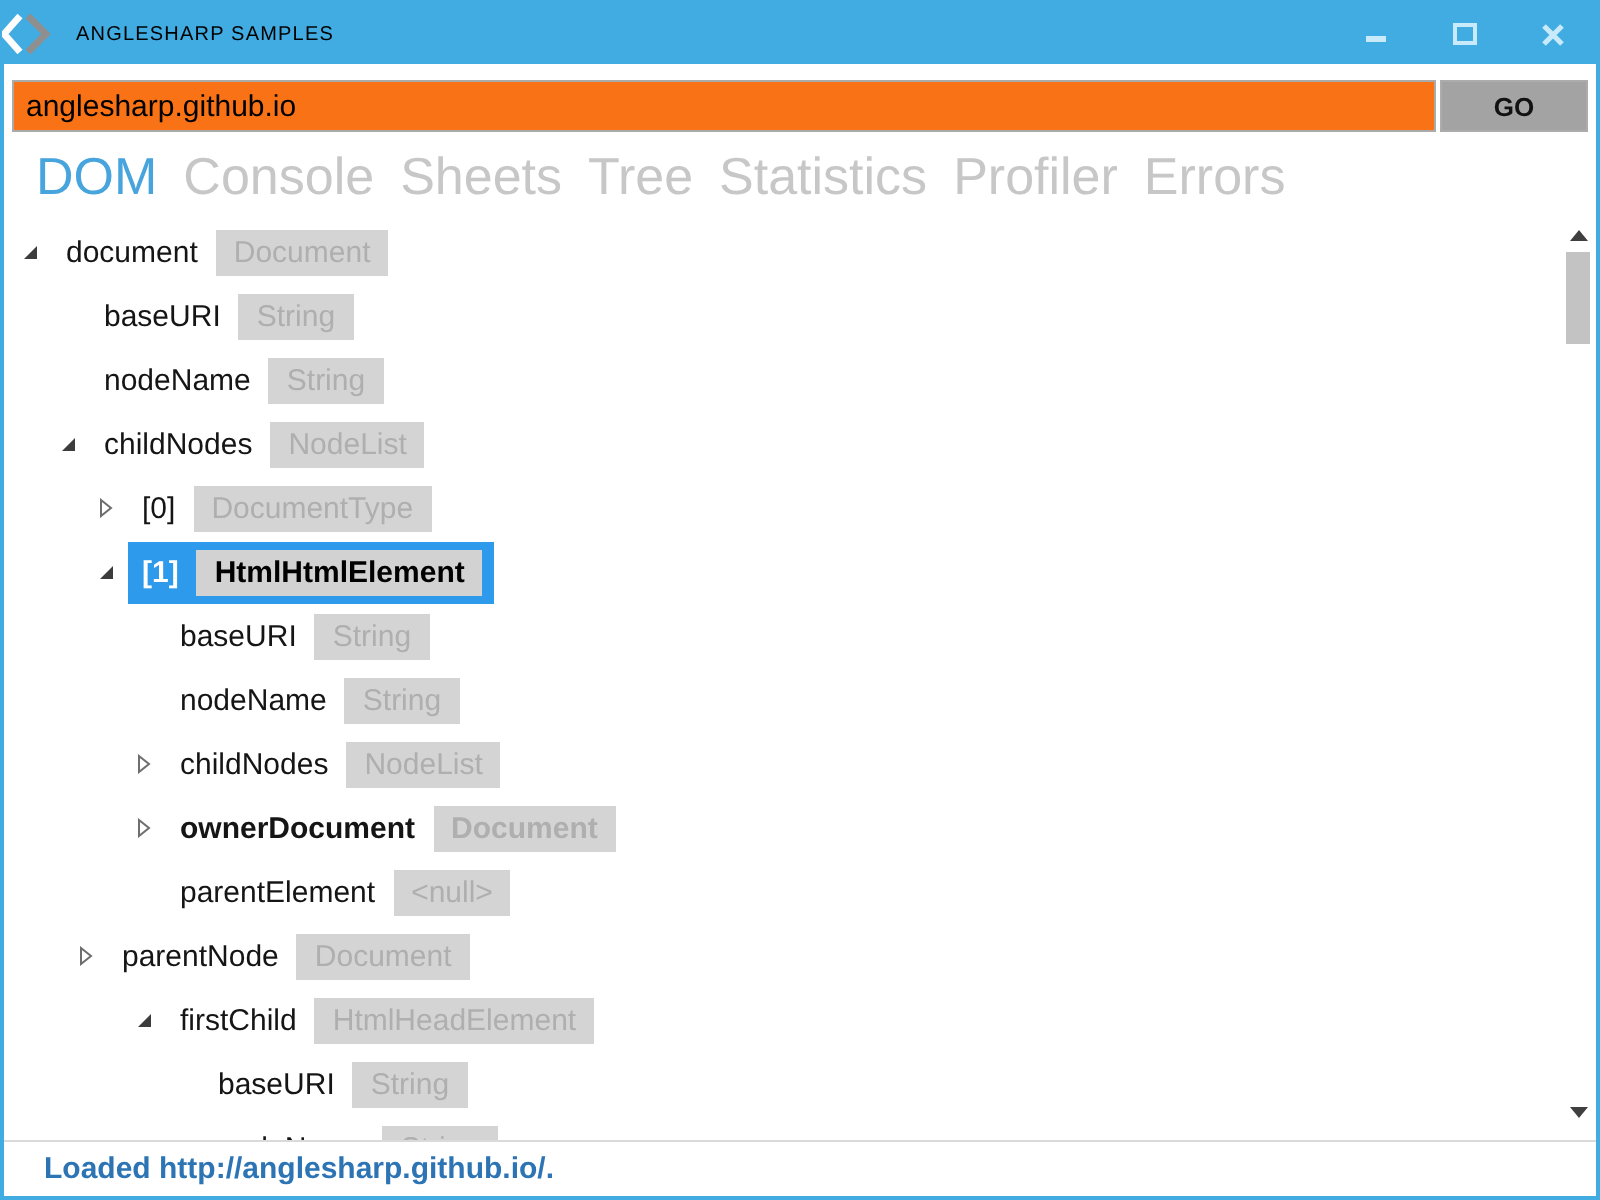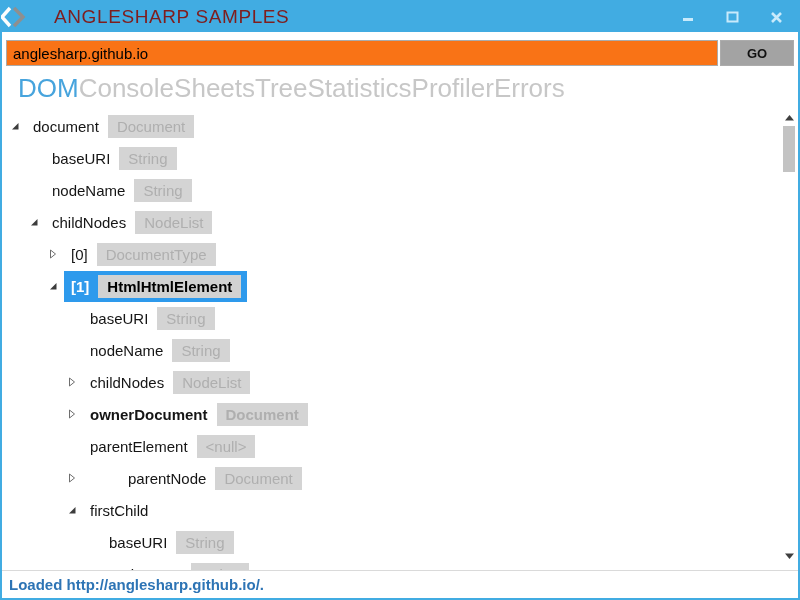--- a/index.html
+++ b/index.html
@@ -14,21 +14,21 @@
     position: relative;
   }
 
   
   .titlebar {
     height: 30px; background: #41ACE2; flex: 0 0 30px;
     display: flex; align-items: center;
     color: #fff; padding-left: 2px;
   }
   .logo { width: 30px; height: 24px; margin-left: -3px; flex: 0 0 auto; display: flex; align-items: center; }
-  .title-text { font-size: 19px; letter-spacing: 0.6px; margin-left: 23px; color: #7f1d1d; }
+  .title-text { font-size: 10px; letter-spacing: 0.6px; margin-left: 7px; color: #000000; }
   .win-controls { margin-left: auto; display: flex; align-items: center; height: 100%; }
   .win-btn { width: 44px; height: 100%; display: flex; align-items: center; justify-content: center; cursor: pointer; }
 
   
   .address-row {
     display: flex; margin: 8px 4px 0 4px; height: 26px; flex: 0 0 26px;
   }
   .address-input {
     flex: 1; border: 1px solid #ABABAB; background: #f97316;
     font-family: "Liberation Sans", sans-serif; font-size: 15px; color: #000;
@@ -36,21 +36,21 @@
   }
   .go-button {
     width: 74px; margin-left: 2px; height: 26px;
     background: #a3a3a3; border: 1px solid #ACACAC;
     font-family: "Liberation Sans", sans-serif;
     font-size: 13px; font-weight: bold; color: #111; cursor: pointer;
   }
 
   
   .tabs {
-    display: flex; align-items: baseline; 
+    display: flex; align-items: baseline; gap: 13px;
     margin: 5px 0 0 0; padding: 2px 16px 4px 16px; flex: 0 0 36px;
     white-space: nowrap;
   }
   .tab { font-size: 26px; color: #C7C7C7; cursor: pointer; }
   .tab.active { color: #47A4DD; }
 
   
   .tree-wrap { position: relative; flex: 0 0 462px; overflow: hidden; }
   .tree { position: absolute; left: 0; top: 2px; right: 17px; bottom: 0; overflow: hidden; }
   .tree-row { height: 32px; display: flex; align-items: center; }
@@ -73,21 +73,21 @@
   .sb-btn { position: absolute; left: 0; width: 17px; height: 16px;
     display: flex; align-items: center; justify-content: center; cursor: pointer; }
   .sb-up { top: 2px; }
   .sb-down { bottom: 6px; }
   .sb-thumb { position: absolute; left: 2px; width: 12px; top: 18px; height: 46px;
     background: #C3C3C3; cursor: grab; }
 
   
   .statusbar {
     flex: 1 1 auto; border-top: 1px solid #DADADA;
-    display: flex; align-items: center; padding-left: 7px;
+    display: flex; align-items: center; padding-left: 20px;
     background: #fff;
   }
   .status-text { font-size: 15px; font-weight: bold; color: #2D74B5; }
 </style>
 </head>
 <body>
 
 <div class="window">
 
   <div class="titlebar">
@@ -228,39 +228,40 @@
       <span class="row-badge">Document</span>
     </span>
   </div>
         <div class="tree-row" style="padding-left: 65px; text-align: center;">
     <span class="expander"></span>
     <span class="row-content">
       <span class="row-label">parentElement</span>
       <span class="row-badge">&lt;null&gt;</span>
     </span>
   </div>
-        <div class="tree-row" style="padding-left: 65px; gap: 38px;">
+        <div class="tree-row" style="padding-left: 36px;">
     <span class="expander">
             <svg width="10" height="10" viewBox="0 0 10 10">
               <path d="M2.5 1 L7.5 5 L2.5 9 Z" fill="#fff" stroke="#6E6E6E" stroke-width="1"></path>
             </svg>
           </span>
     <span class="row-content">
       <span class="row-label">parentNode</span>
       <span class="row-badge">Document</span>
     </span>
   </div>
         <div class="tree-row" style="padding-left: 65px;">
     <span class="expander">
             <svg width="10" height="10" viewBox="0 0 10 10">
               <path d="M8.5 2 L8.5 8.5 L2 8.5 Z" fill="#3C3C3C"></path>
             </svg>
           </span>
     <span class="row-content">
       <span class="row-label">firstChild</span>
+      <span class="row-badge">HtmlHeadElement</span>
     </span>
   </div>
         <div class="tree-row" style="padding-left: 84px;">
     <span class="expander"></span>
     <span class="row-content">
       <span class="row-label">baseURI</span>
       <span class="row-badge">String</span>
     </span>
   </div>
         <div class="tree-row" style="padding-left: 84px;">

